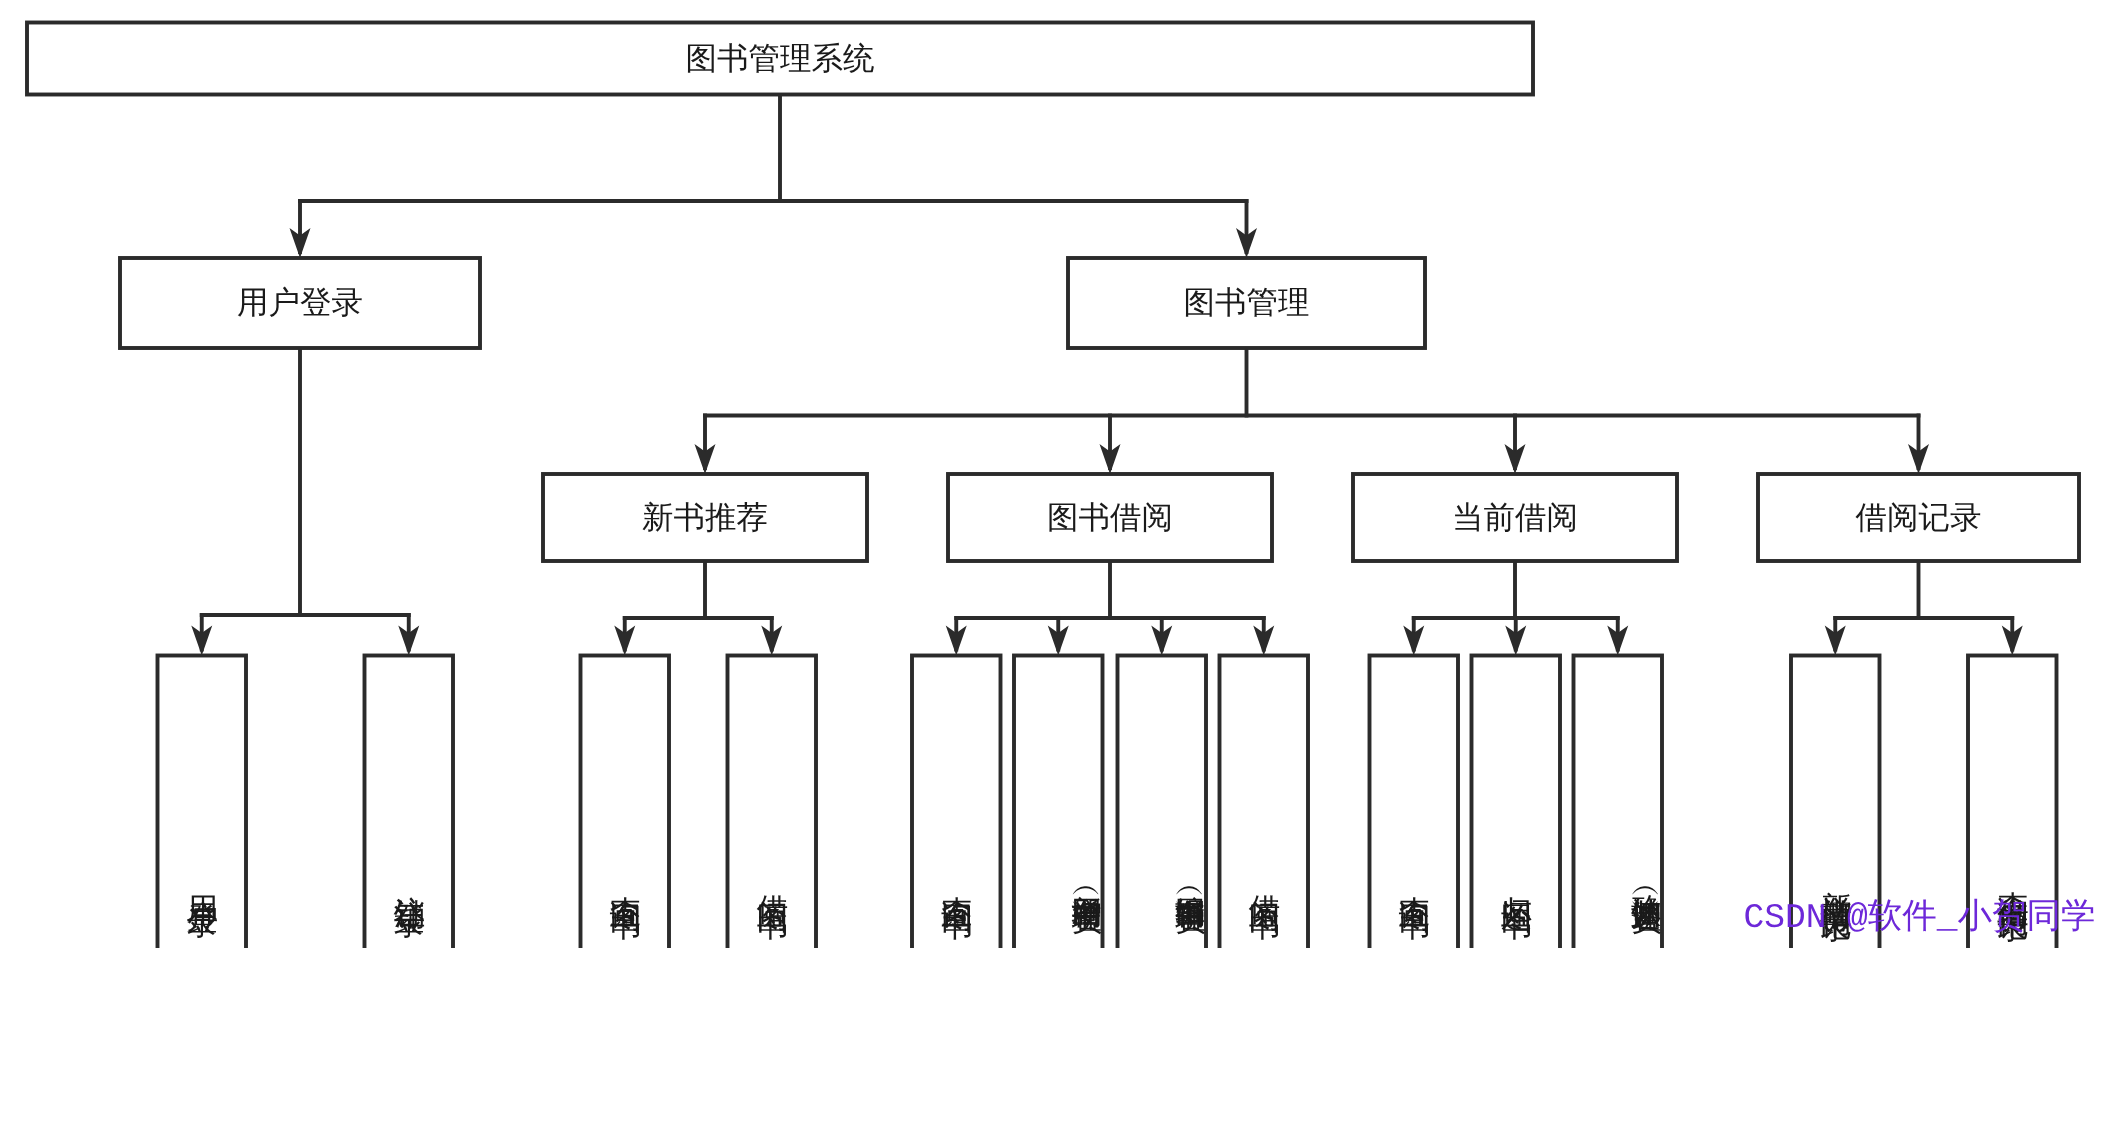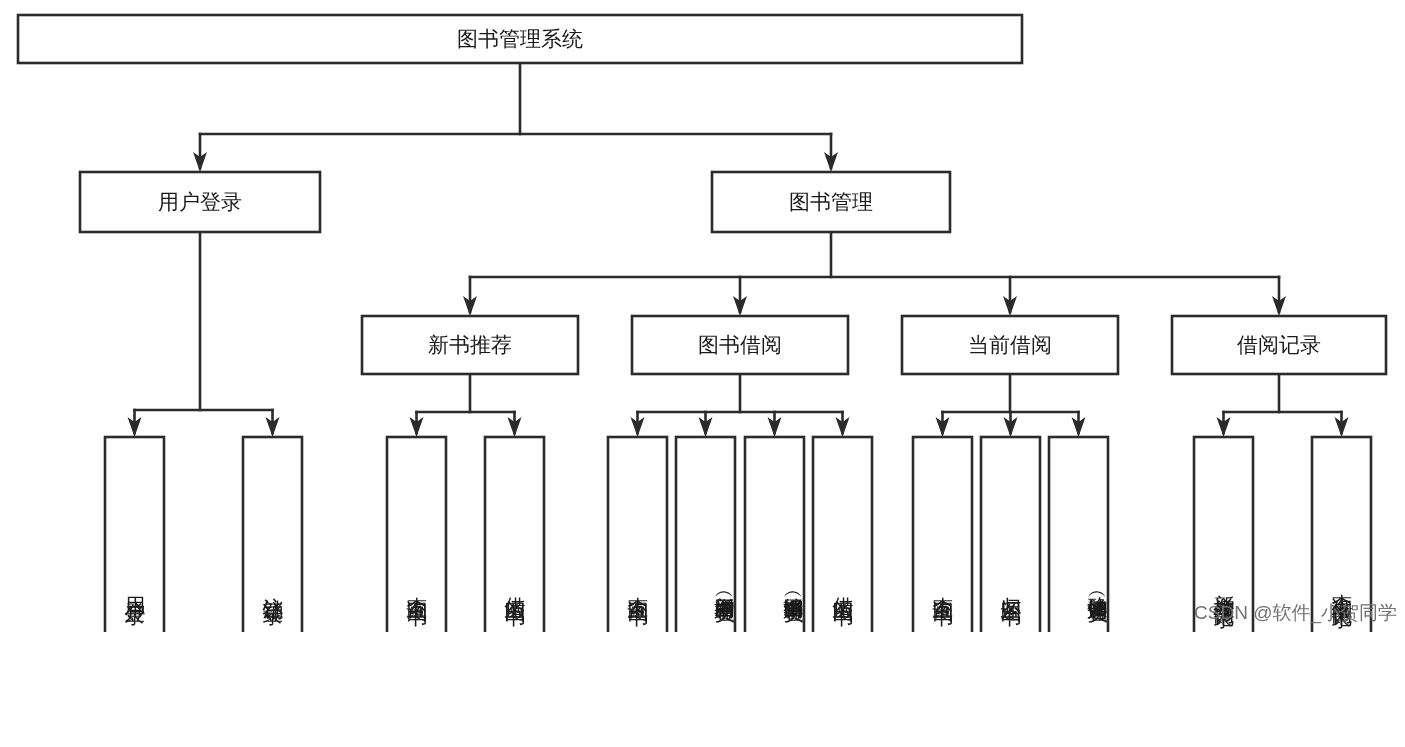--- a/index.html
+++ b/index.html
@@ -60,23 +60,23 @@
     display: flex;
     align-items: center;
     justify-content: center;
     white-space: nowrap;
     pointer-events: none;
   }
   .watermark {
     position: absolute;
     right: 8px;
     bottom: 6px;
-    font-family: Liberation Sans, sans-serif;
-    font-size: 19px;
-    color: #737373;
+    font-family: Liberation Mono, monospace;
+    font-size: 23px;
+    color: #6d28d9;
     white-space: nowrap;
   }
 </style>
 </head>
 <body>
 
 <div id="diagram-root">
 
   <svg class="diagram" viewBox="0 0 1405 747">
     <g id="connectors-layer">

